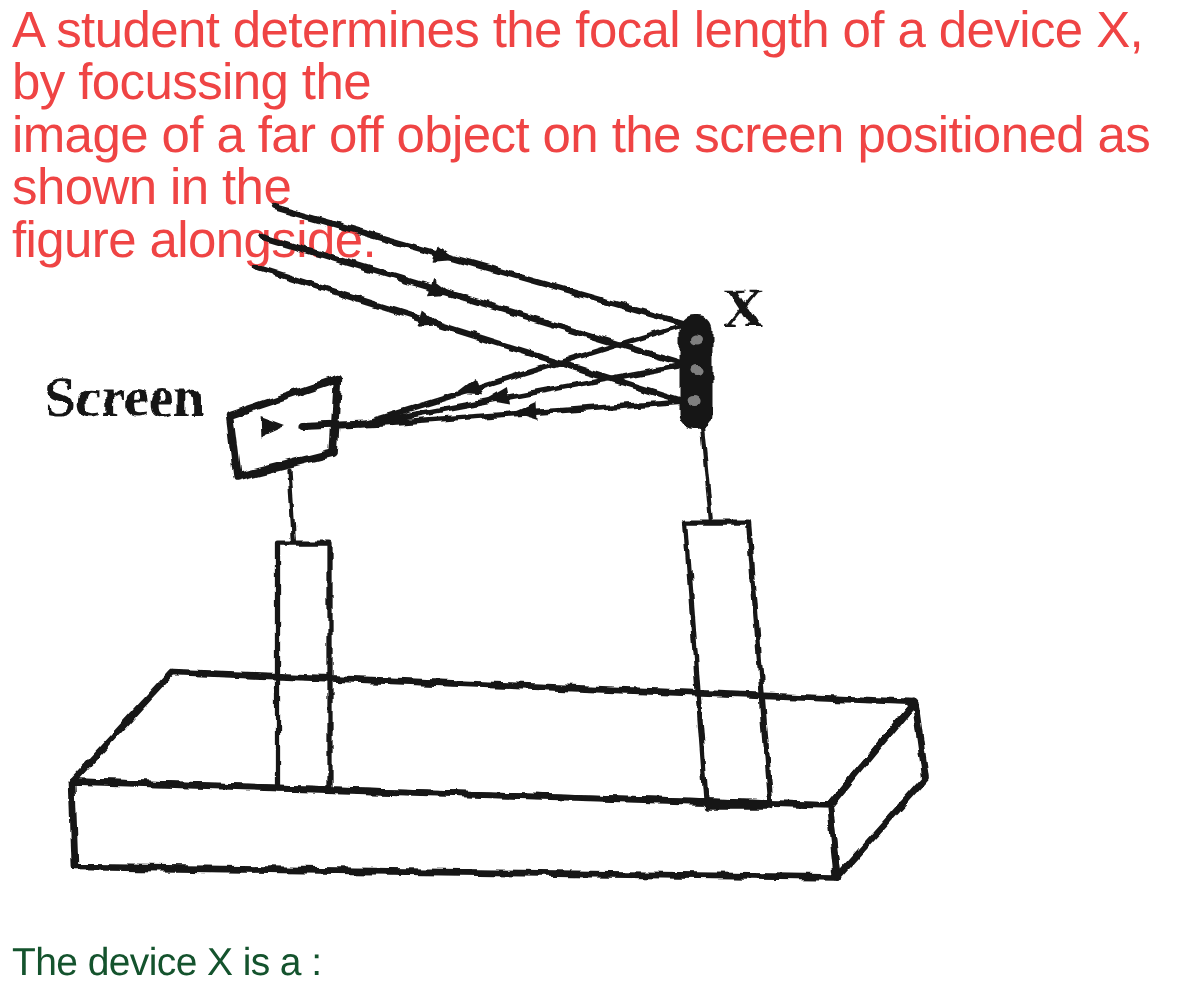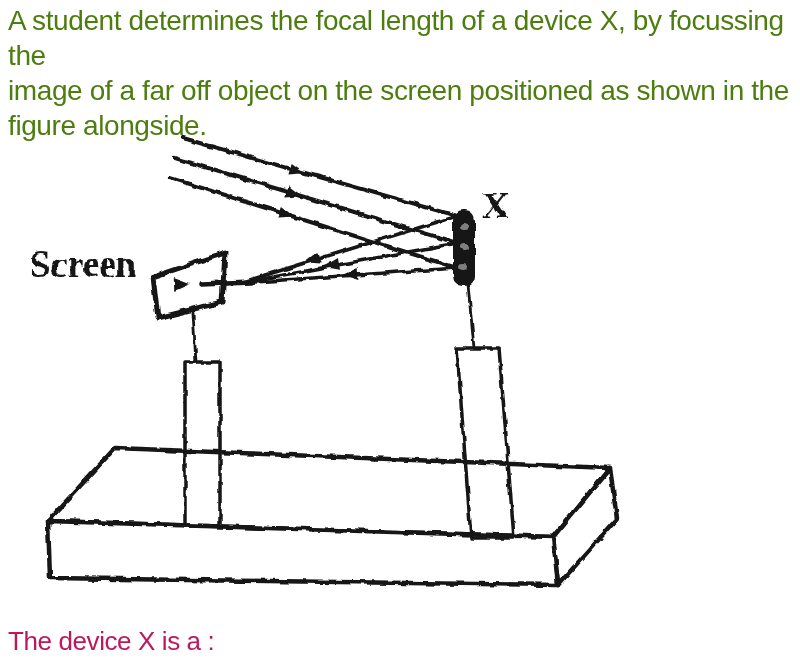--- a/index.html
+++ b/index.html
@@ -8,34 +8,34 @@
     background: #ffffff;
     position: relative;
     overflow: hidden;
     color: var(--ink, #161616);
     font-family: "Liberation Sans", "DejaVu Sans", sans-serif;
   }
   .q-text {
     position: absolute;
     left: 8px; top: 3px; width: 790px;
     margin: 0;
-    font-size: 28px;
+    font-size: 34px;
     line-height: 35px;
     letter-spacing: -0.4px;
     white-space: pre-line;
-    color: #4d7c0f;
+    color: #ef4444;
   }
   .q-prompt {
     position: absolute;
     left: 8px; top: 624px;
     margin: 0;
     font-size: 26px;
     line-height: 34px;
     letter-spacing: -0.4px;
-    color: #be185d;
+    color: #14532d;
   }
   svg.figure {
     position: absolute;
     left: 0px; top: 112px;
     color: var(--ink, #161616);
   }
   svg .ink-stroke { stroke: currentColor; fill: none; stroke-linecap: round; stroke-linejoin: round; }
   svg .ink-fill   { fill: currentColor; }
   svg .paper-fill { fill: #ffffff; }
   svg text.fig-label {

